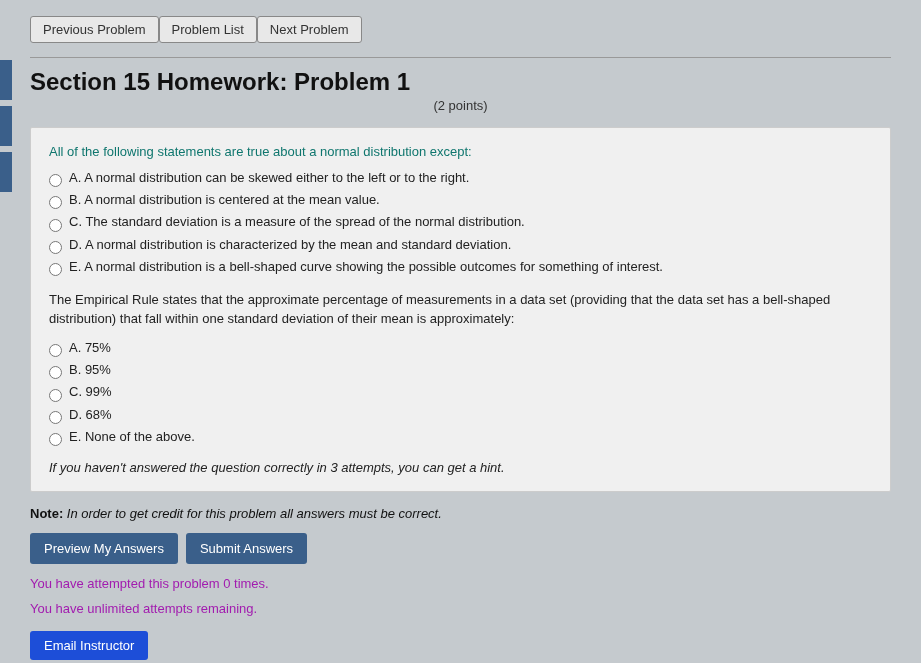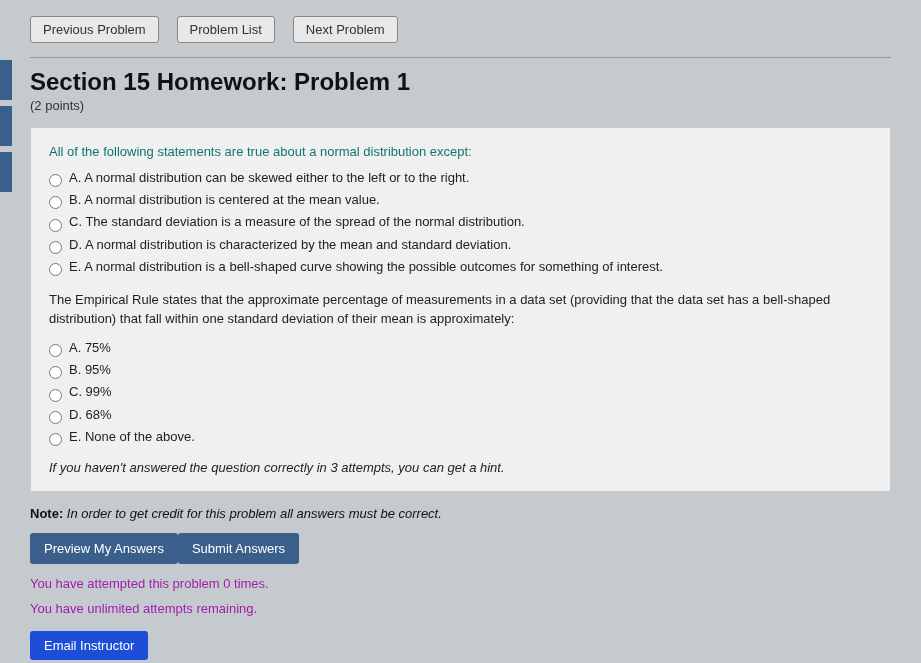--- a/index.html
+++ b/index.html
@@ -7,21 +7,21 @@
       font-family: Arial, sans-serif;
       background-color: #b0b8c1;
       min-height: 663px;
       width: 921px;
       display: flex;
       justify-content: center;
       align-items: flex-start;
     }
     .nav-bar {
       display: flex;
-      gap: 18px;
+      gap: 0;
       margin-bottom: 14px;
       margin-top: 8px;
     }
     .nav-button {
       padding: 5px 12px;
       font-size: 13px;
       border: 1px solid #888;
       background-color: #e8e8e8;
       cursor: pointer;
       border-radius: 3px;
@@ -30,20 +30,21 @@
     .section-title {
       font-size: 24px;
       font-weight: bold;
       color: #111;
       margin-bottom: 2px;
     }
     .points-label {
       font-size: 13px;
       color: #333;
       margin-bottom: 14px;
+      text-align: center;
     }
     .problem-box {
       background-color: #f0f0f0;
       border: 1px solid #ccc;
       padding: 16px 18px;
       margin-bottom: 14px;
       border-radius: 2px;
     }
     .problem-intro {
       font-size: 13px;
@@ -81,20 +82,21 @@
     .note-text {
       font-size: 13px;
       color: #111;
       margin-bottom: 12px;
     }
     .note-text span {
       font-style: italic;
     }
     .action-buttons {
       display: flex;
+      gap: 8px;
       margin-bottom: 10px;
     }
     .btn-primary {
       padding: 8px 14px;
       font-size: 13px;
       background-color: #3a5f8a;
       color: white;
       border: none;
       cursor: pointer;
       border-radius: 3px;

